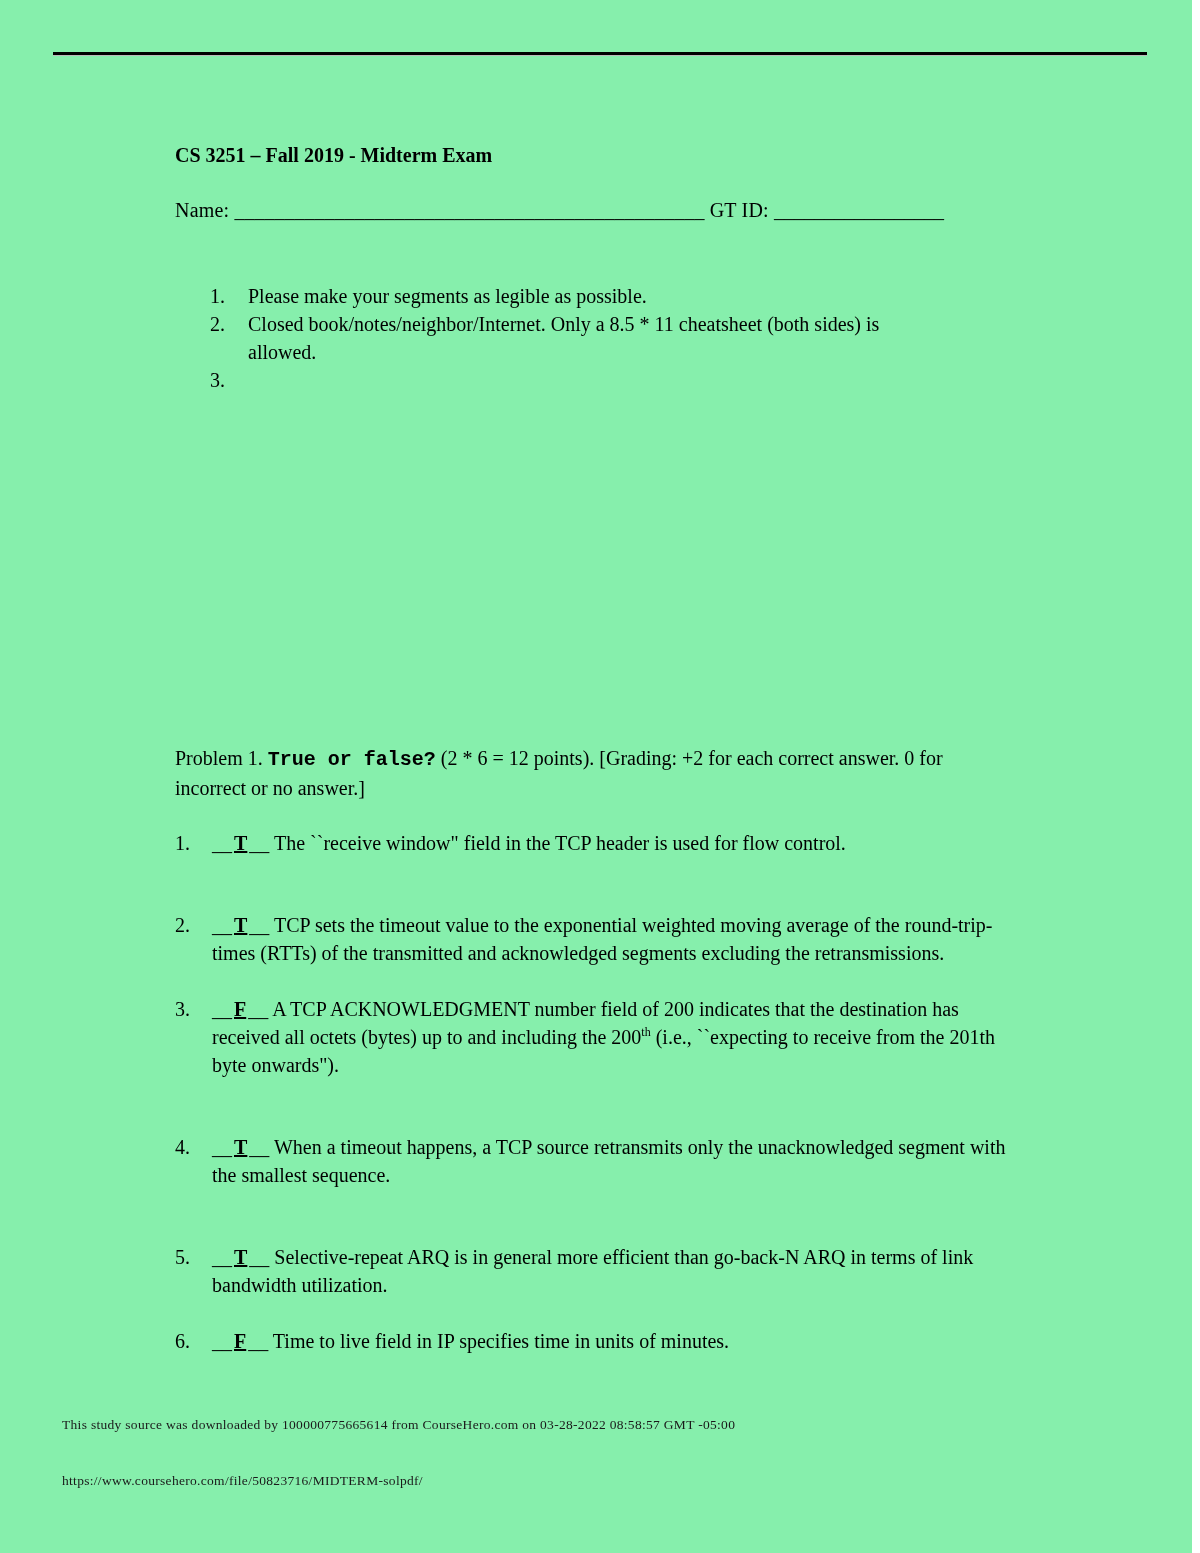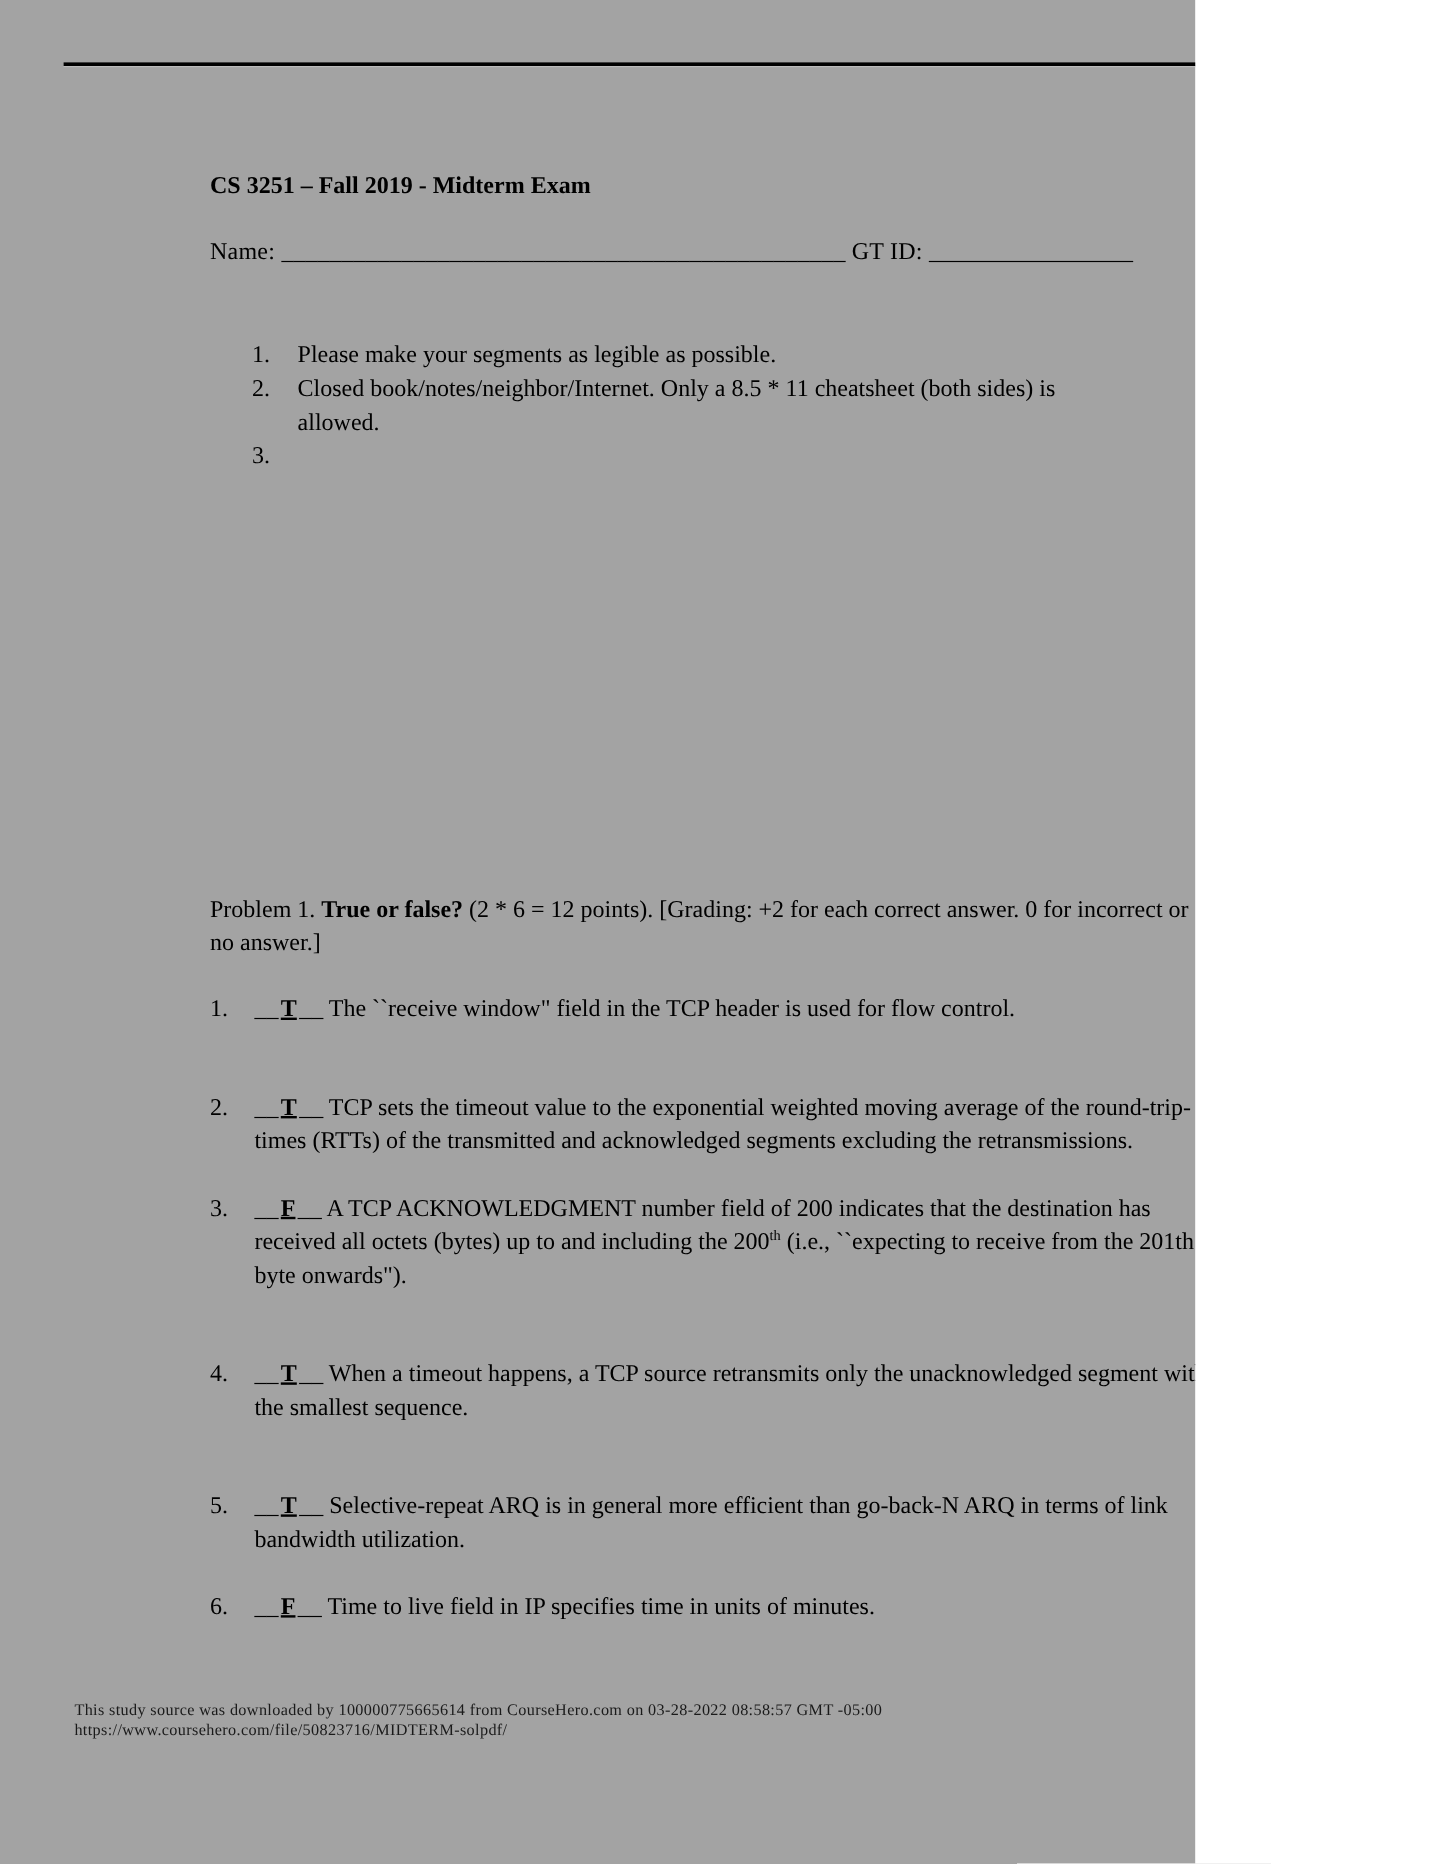--- a/index.html
+++ b/index.html
@@ -1,21 +1,21 @@
 <!DOCTYPE html>
 <html><head>
 <meta charset="utf-8">
 <style>
   * { margin: 0; padding: 0; box-sizing: border-box; }
   html, body { background: #ffffff; }
   .page {
     position: relative;
-    width: 996px;
+    width: 1192px;
     height: 1553px;
-    background: #a3a3a3;
+    background: #86efac;
     font-family: "Liberation Serif", serif;
     color: #000000;
     overflow: hidden;
   }
   .top-rule {
     position: absolute;
     left: 53px;
     top: 52px;
     width: 1094px;
     height: 3px;
@@ -41,21 +41,21 @@
     white-space: nowrap;
     letter-spacing: 0.2px;
   }
   .name-blank, .gtid-blank { letter-spacing: 0; }
   .gtid-label { }
   .instructions { margin-top: 58px; }
   .inst-row { display: flex; padding-left: 35px; }
   .inst-num { width: 38px; flex: 0 0 38px; }
   .inst-text { width: 692px; }
   .problem-heading { margin-top: 350px; width: 840px; }
-  .problem-heading b { font-weight: bold; }
+  .problem-heading b { font-weight: bold; font-family: Liberation Mono, monospace; }
   .questions { margin-top: 27px; }
   .q { display: flex; }
   .q + .q { margin-top: 28px; }
   .q.gap { margin-top: 54px; }
   .q-num { width: 37px; flex: 0 0 37px; }
   .q-body { width: 803px; }
   .ans-letter {
     font-weight: bold;
     text-decoration: underline;
     padding: 0 2px;
@@ -63,21 +63,21 @@
   sup.q-sup { font-size: 12px; vertical-align: super; line-height: 0; }
   .footer {
     position: absolute;
     left: 62px;
     top: 1416px;
     font-size: 13.5px;
     line-height: 17px;
     color: #1a1a1a;
     letter-spacing: 0.3px;
   }
-  .footer-url { }
+  .footer-url { margin-top: 39px; }
 </style>
 </head>
 <body>
 
 <div class="page">
   <div class="top-rule"></div>
 
   <div class="content">
     <div class="title">CS 3251 – Fall 2019 - Midterm Exam</div>
 

